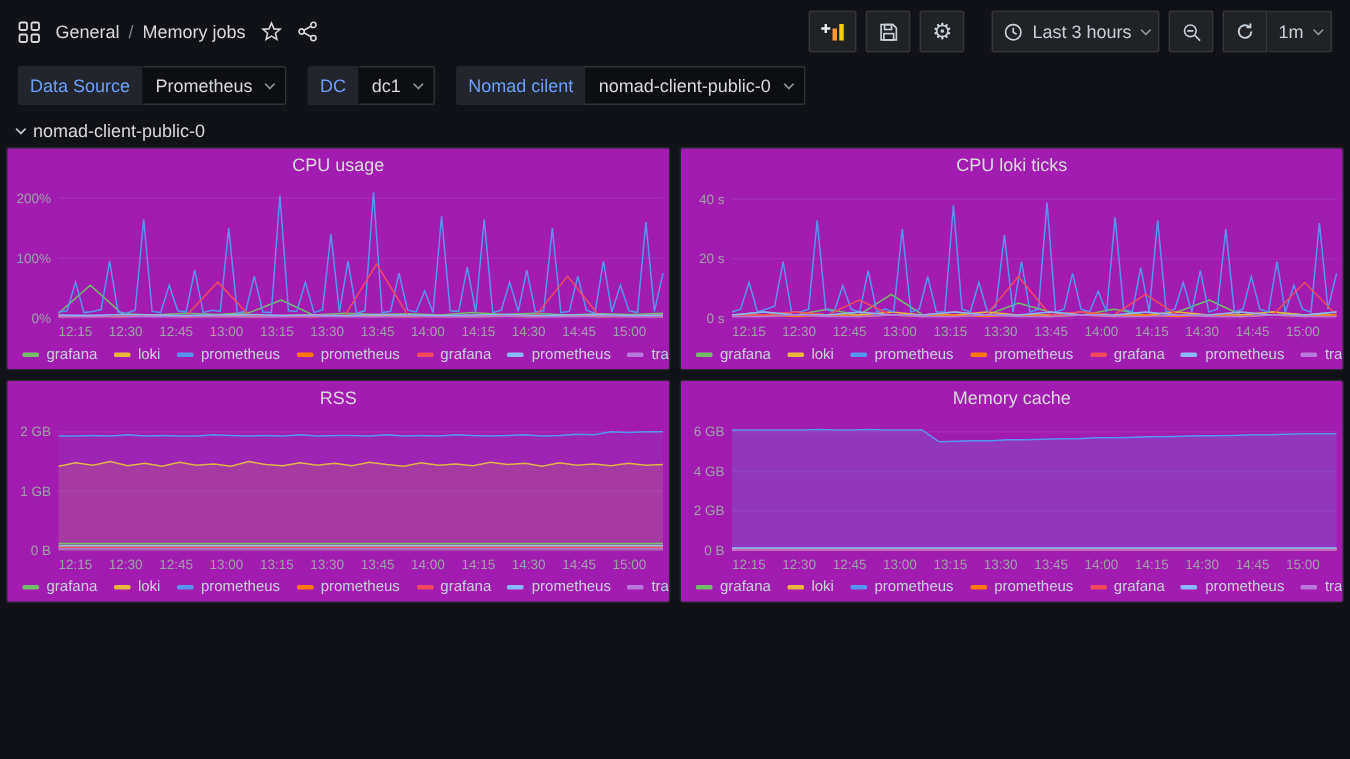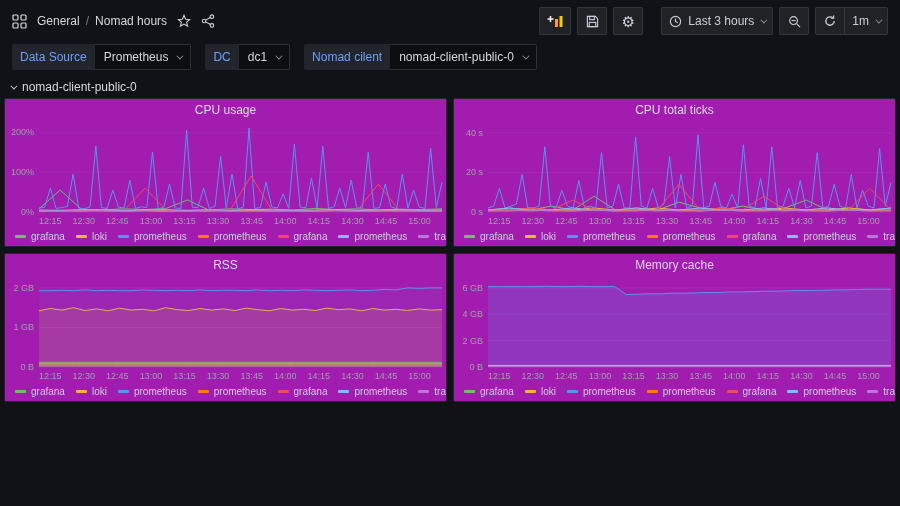--- a/index.html
+++ b/index.html
@@ -62,21 +62,21 @@
             <rect x="1" y="1" width="5" height="5" rx="1"></rect>
             <rect x="9" y="1" width="5" height="5" rx="1"></rect>
             <rect x="1" y="9" width="5" height="5" rx="1"></rect>
             <rect x="9" y="9" width="5" height="5" rx="1"></rect>
           </g>
         </svg>
     </span>
     <nav class="breadcrumb">
       <span>General</span>
       <span class="sep">/</span>
-      <span>Nomad hours</span>
+      <span>Memory jobs</span>
     </nav>
     <span class="iconbtn">
       <svg width="14" height="14" viewBox="0 0 16 16">
           <polygon points="8,1.5 9.9,6 14.5,6.3 11,9.3 12.1,14 8,11.5 3.9,14 5,9.3 1.5,6.3 6.1,6" fill="none" stroke="#d8d9da" stroke-width="1.2"></polygon>
         </svg>
     </span>
     <span class="iconbtn">
       <svg width="14" height="14" viewBox="0 0 16 16" fill="none" stroke="#d8d9da" stroke-width="1.2">
           <circle cx="12.5" cy="3" r="2"></circle>
           <circle cx="3.5" cy="8" r="2"></circle>
@@ -230,21 +230,21 @@
           <i class="swatch" style="background: rgb(138, 184, 255);"></i>
           <span>prometheus</span>
         </span>
         <span class="legend-item">
           <i class="swatch" style="background: rgb(184, 119, 217);"></i>
           <span>traefik</span>
         </span>
       </div>
   </section>
   <section class="panel">
-    <div class="panel-title">CPU total ticks</div>
+    <div class="panel-title">CPU loki ticks</div>
     <div class="chart">
         <svg width="441" height="108">
           <line class="grid" x1="34" y1="93" x2="437" y2="93"></line>
           <text class="tick" x="29" y="96" text-anchor="end">0 s</text>
           <line class="grid" x1="34" y1="53.45454545454545" x2="437" y2="53.45454545454545"></line>
           <text class="tick" x="29" y="56.45454545454545" text-anchor="end">20 s</text>
           <line class="grid" x1="34" y1="13.909090909090912" x2="437" y2="13.909090909090912"></line>
           <text class="tick" x="29" y="16.909090909090914" text-anchor="end">40 s</text>
           <text class="tick" x="45.19444444444444" y="105" text-anchor="middle">12:15</text>
           <text class="tick" x="78.77777777777777" y="105" text-anchor="middle">12:30</text>

